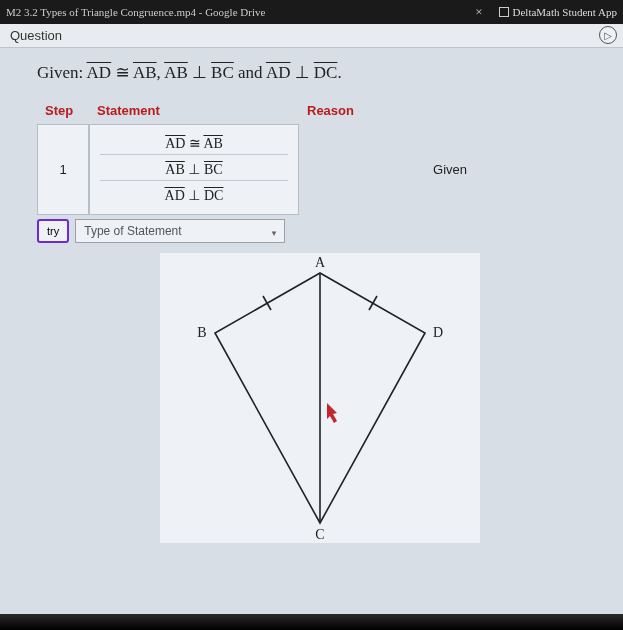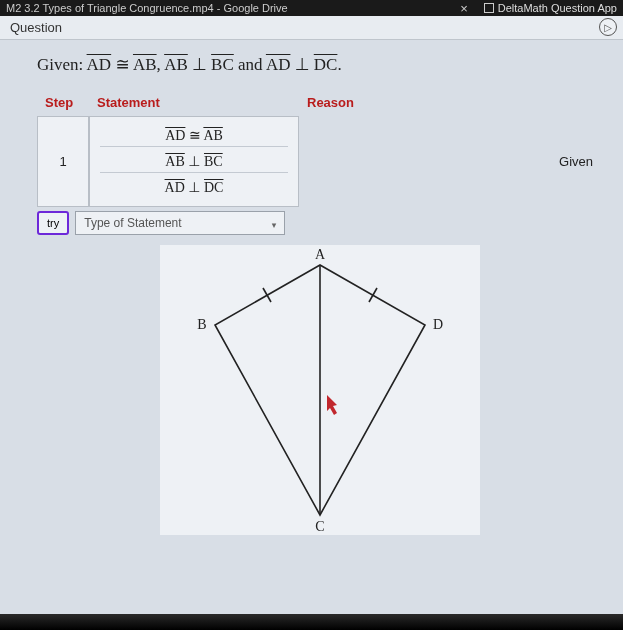--- a/index.html
+++ b/index.html
@@ -1,23 +1,23 @@
 <!DOCTYPE html>
 <html><head>
 <meta charset="utf-8">
 <style>
   * { box-sizing: border-box; margin: 0; padding: 0; }
   html, body { width: 623px; height: 630px; overflow: hidden; font-family: Georgia, 'Times New Roman', serif; }
   body { background: #d8dee6; }
 
   .topbar {
-    height: 16px;
+    height: 24px;
     background: #1a1a1a;
     color: #ddd;
-    font-family: Liberation Sans, sans-serif;
+    font-family: Liberation Serif, serif;
     font-size: 11px;
     display: flex;
     align-items: center;
     padding: 0 6px;
     gap: 8px;
   }
   .topbar .tab-title { color: #ccc; flex-shrink: 0; white-space: nowrap; }
   .topbar .tab-close { margin-left: auto; color: #ccc; padding: 0 8px; font-size: 13px; }
   .topbar .right-app { color: #ddd; white-space: nowrap; display: flex; align-items: center; gap: 4px; }
   .topbar .sqicon { width: 10px; height: 10px; border: 1.5px solid #ccc; display: inline-block; }
@@ -70,21 +70,21 @@
   .proof-table .th {
     font-weight: bold;
     padding: 6px 8px;
     color: #b91c1c;
   }
   .proof-table .cell {
     border: 1px solid #b8bec6;
     padding: 8px 10px;
     display: flex;
     align-items: center;
-    justify-content: flex-end;
+    justify-content: center;
     background: #eef1f5;
   }
   .proof-table .stepcell { justify-content: center; }
   .proof-table .stmtcell { flex-direction: column; align-items: center; gap: 4px; font-family: 'Times New Roman', serif; font-size: 14px; }
   .proof-table .stmtcell div { border-bottom: 1px solid #c4cad2; width: 100%; text-align: center; padding: 2px 0; }
   .proof-table .stmtcell div:last-child { border-bottom: none; }
   .proof-table .reasoncell { border: none; background: transparent; padding-left: 8px; }
 
   .try-row {
     display: flex;
@@ -130,21 +130,21 @@
   }
 </style>
 </head>
 <body>
 
 <div class="topbar">
   <span class="tab-title">M2 3.2 Types of Triangle Congruence.mp4 - Google Drive</span>
   <span class="tab-close">×</span>
   <span class="right-app">
     <span class="sqicon"></span>
-    <span>DeltaMath Question App</span>
+    <span>DeltaMath Student App</span>
   </span>
 </div>
 
 <div class="header-row">
   <span>Question</span>
   <span class="play-badge">▷</span>
 </div>
 
 <div class="content">
 

